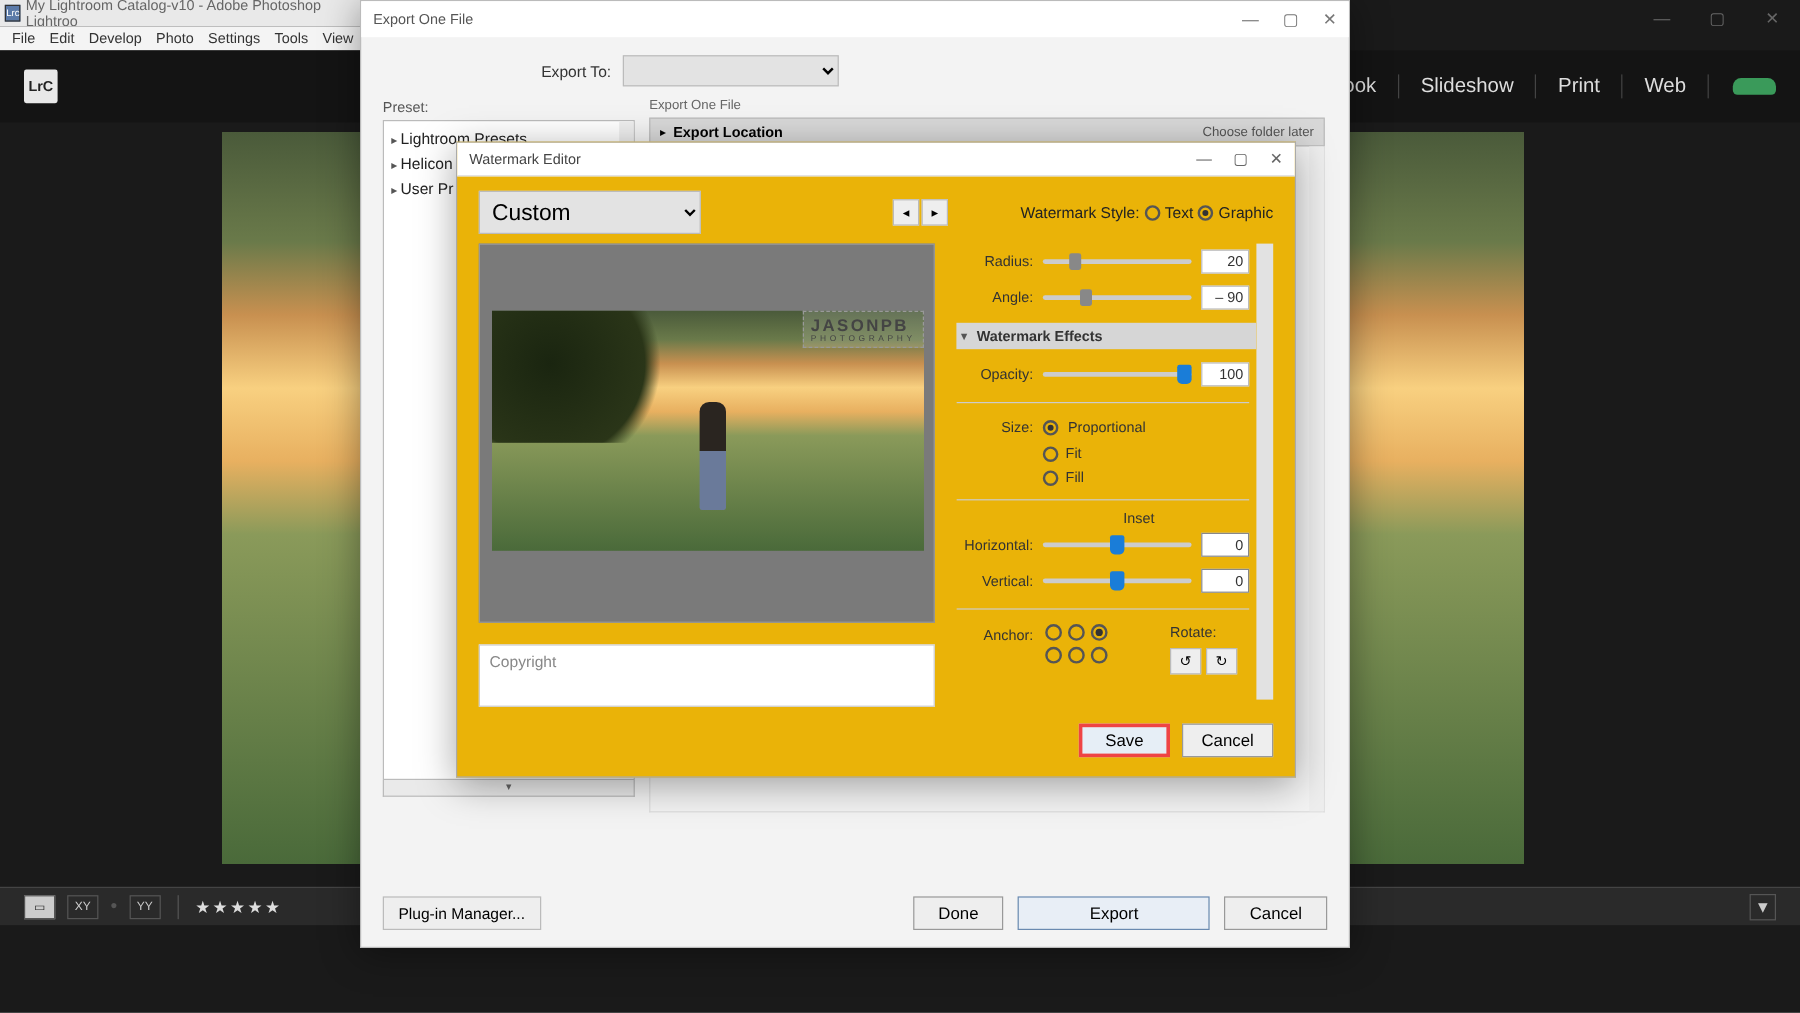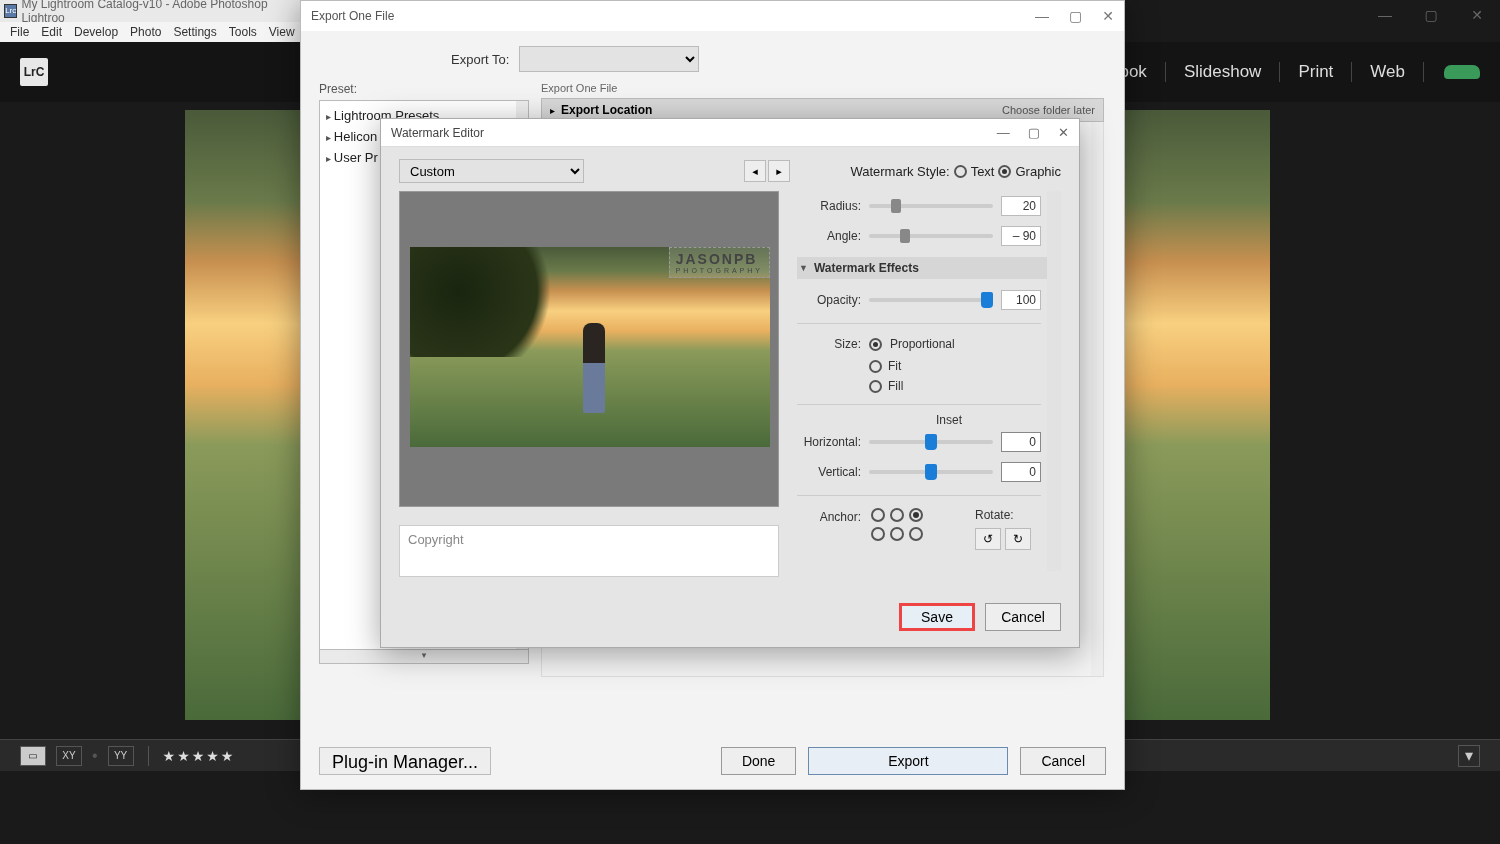--- a/index.html
+++ b/index.html
@@ -74,33 +74,33 @@
 
 .right-col { flex: 1; padding-left: 12px; padding-right: 20px; }
 .right-small-label { font-size: 11px; color: #666; margin-bottom: 4px; }
 .section-bar { background: #d8d8d8; border: 1px solid #bbb; height: 24px; display: flex; align-items: center; padding: 0 8px; font-size: 12px; }
 .section-bar .collapse { font-size: 10px; margin-right: 6px; }
 .section-bar .choose { margin-left: auto; color: #555; font-size: 11px; }
 .right-content-scroll { height: 555px; border: 1px solid #ddd; border-top: none; position: relative; }
 .right-scrollbar { position: absolute; right: 0; top: 0; width: 12px; bottom: 0; background: #eee; }
 
 .export-footer { position: absolute; bottom: 14px; left: 18px; right: 18px; display: flex; align-items: center; gap: 12px; }
-.export-footer .plugin { background: #eee; border: 1px solid #bbb; padding: 4px 12px; font-size: 18px; }
+.export-footer .plugin { background: #eee; border: 1px solid #bbb; padding: 4px 12px; font-size: 13px; }
 .export-footer .spacer { flex: 1; }
 .export-footer button { height: 28px; padding: 0 20px; border: 1px solid #999; background: #eee; font-size: 14px; }
-.export-footer .export-btn { width: 200px; background: #e8eef6; border: 1px solid #6a8ab0; }
+.export-footer .export-btn { width: 160px; background: #e8eef6; border: 1px solid #6a8ab0; }
 
 
 .wm-dialog {
-  position: absolute; left: 380px; top: 118px; width: 700px; height: 530px; background: #e5e5e5; border: 1px solid #aaa; box-shadow: 0 6px 30px rgba(0,0,0,0.35);
+  position: absolute; left: 380px; top: 118px; width: 700px; height: 530px; background: #eab308; border: 1px solid #aaa; box-shadow: 0 6px 30px rgba(0,0,0,0.35);
 }
 .wm-titlebar { height: 28px; background: #fff; border-bottom: 1px solid #ddd; display: flex; align-items: center; padding: 0 10px; font-size: 12px; color: #444; }
 .wm-titlebar .wbtns { margin-left: auto; display: flex; gap: 18px; color: #666; font-size: 13px; }
 .wm-top-row { display: flex; align-items: center; padding: 12px 18px 8px 18px; gap: 10px; }
-.wm-top-row select { width: 185px; height: 24px; background: #e3e3e3; border: 1px solid #bbb; font-size: 13px; padding: 0 6px; }
+.wm-top-row select { width: 185px; height: 36px; background: #e3e3e3; border: 1px solid #bbb; font-size: 19px; padding: 0 6px; }
 .nav-arrows { margin-left: 150px; display: flex; gap: 2px; }
 .nav-arrows button { width: 22px; height: 22px; border: 1px solid #bbb; background: #eee; font-size: 11px; }
 .wm-style { margin-left: auto; font-size: 13px; color: #222; display: flex; align-items: center; gap: 4px; }
 .radio { width: 13px; height: 13px; border: 2px solid #555; border-radius: 50%; display: inline-block; vertical-align: middle; position: relative; }
 .radio.checked::after { content: ""; position: absolute; inset: 2px; background: #333; border-radius: 50%; }
 
 .wm-body { display: flex; padding: 0 18px; gap: 18px; }
 .wm-left { width: 380px; }
 .wm-preview-frame { border: 1px solid #999; background: #7a7a7a; height: 316px; position: relative; padding: 55px 10px; }
 .wm-preview-img {

